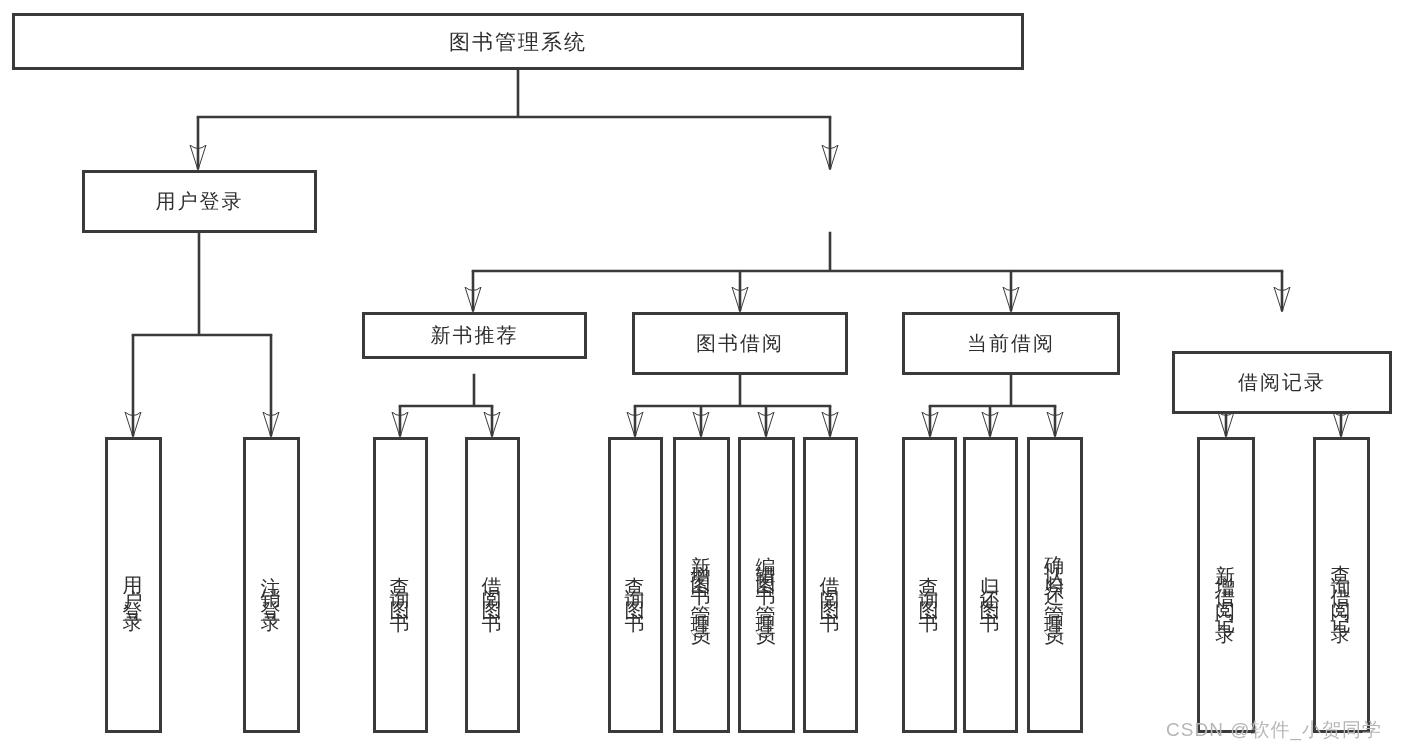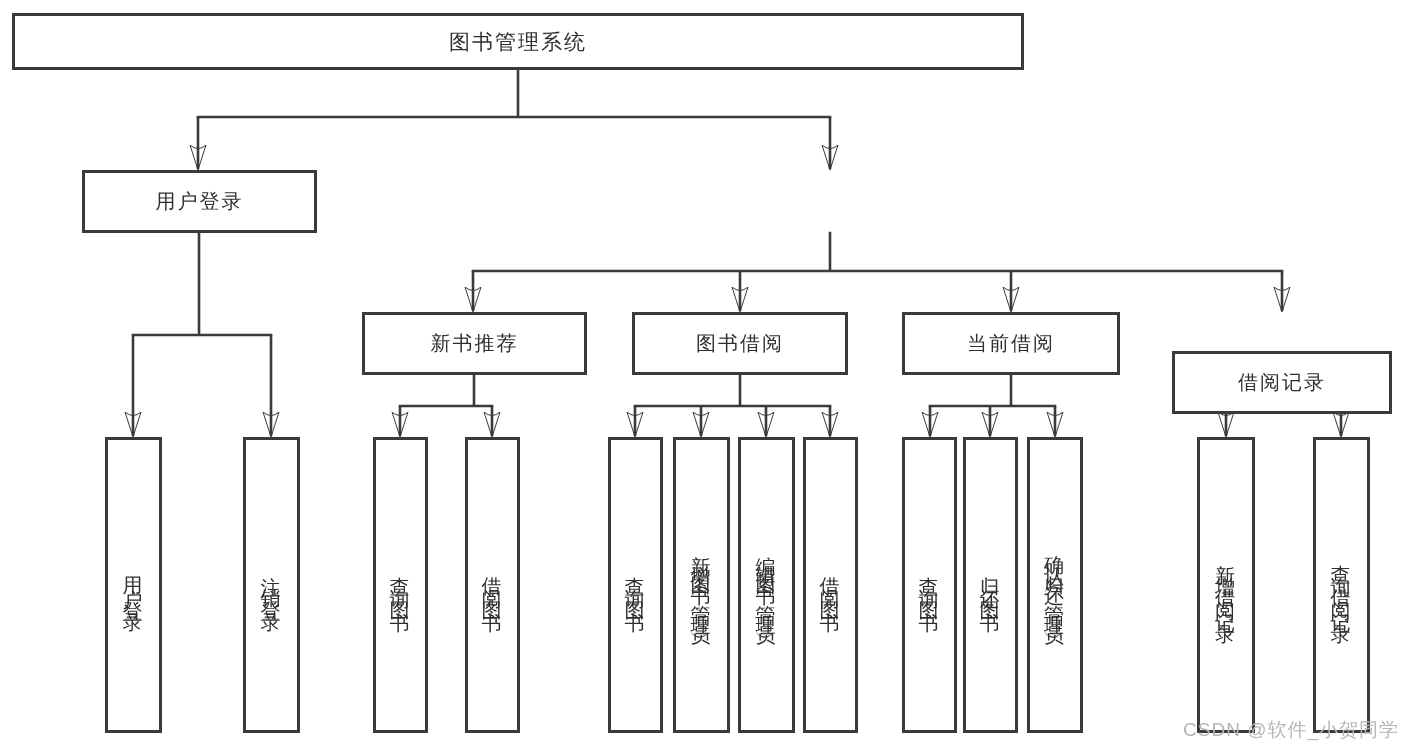--- a/index.html
+++ b/index.html
@@ -44,21 +44,21 @@
     display: flex;
     align-items: center;
     justify-content: center;
     font-size: 20px;
     letter-spacing: 2px;
     white-space: nowrap;
   }
   .n-root { left: 12px;   top: 13px;  width: 1012px; height: 57px; font-size: 21px; }
   .n-ul   { left: 82px;   top: 170px; width: 235px;  height: 63px; }
   .n-bm   { left: 712px;  top: 170px; width: 235px;  height: 63px; }
-  .n-nbr  { left: 362px;  top: 312px; width: 225px;  height: 63px; text-align: center; }
+  .n-nbr  { left: 362px;  top: 312px; width: 225px;  height: 47px; text-align: center; }
   .n-bb   { left: 632px;  top: 312px; width: 216px;  height: 63px; }
   .n-cb   { left: 902px;  top: 312px; width: 218px;  height: 63px; }
   .n-br   { left: 1172px; top: 312px; width: 220px;  height: 63px; margin-top: 39px; }
 
   .leaf {
     position: absolute;
     z-index: 2;
     top: 437px;
     height: 296px;
     box-sizing: border-box;
@@ -83,21 +83,21 @@
   .l8  { left: 803px;  width: 55px; }
   .l9  { left: 902px;  width: 55px; }
   .l10 { left: 963px;  width: 55px; }
   .l11 { left: 1027px; width: 56px; letter-spacing: 10px; }
   .l12 { left: 1197px; width: 58px; }
   .l13 { left: 1313px; width: 57px; }
 
   .watermark {
     position: absolute;
     z-index: 3;
-    right: 6px;
+    right: 23px;
     bottom: 4px;
     font-size: 19px;
     letter-spacing: 1px;
     color: #b4b6b8;
     white-space: nowrap;
   }
 </style>
 </head>
 <body>
 

